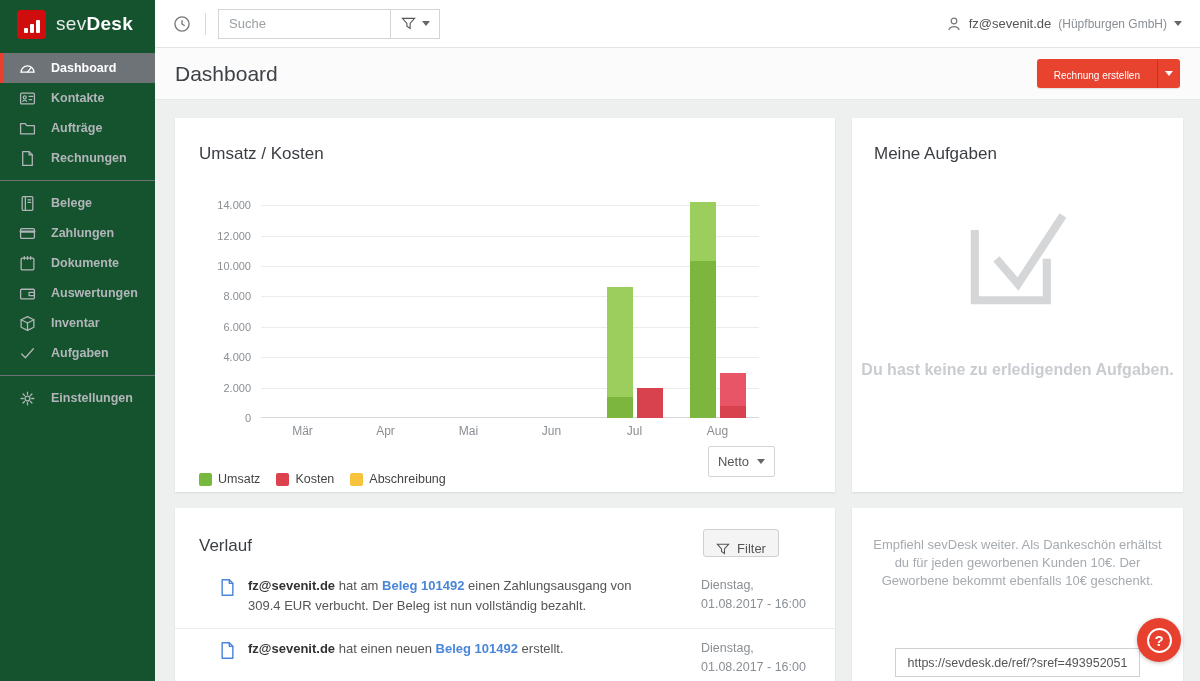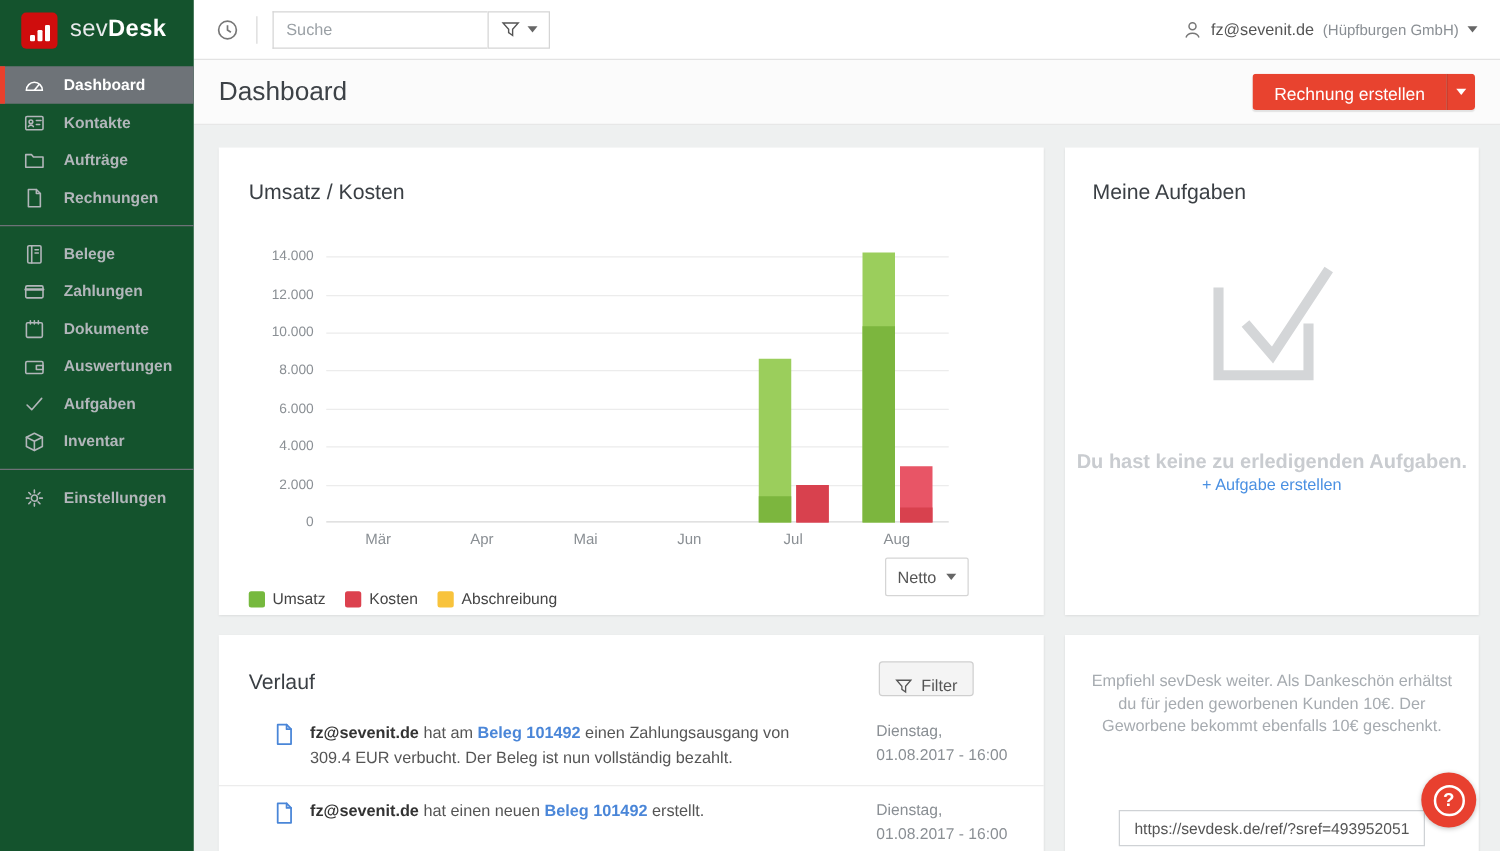--- a/index.html
+++ b/index.html
@@ -42,21 +42,21 @@
   .tb-user { margin-left:auto; margin-right:18px; display:flex; align-items:center; gap:7px; cursor:pointer; }
   .tb-user .email { font-size:13px; color:#555; }
   .tb-user .company { font-size:12px; color:#8a8f94; }
 
   
   .page-header { position:absolute; left:155px; top:48px; width:1045px; height:52px; background:#fbfbfb;
     border-bottom:1px solid #e7e7e7; display:flex; align-items:center; }
   .page-title { margin-left:20px; font-size:21px; color:#3d4247; font-weight:400; }
   .primary-split { margin-left:auto; margin-right:20px; display:flex; height:29px; border-radius:3px; overflow:hidden;
     box-shadow:0 1px 1px rgba(0,0,0,.1); cursor:pointer; }
-  .primary-main { background:#e8432f; color:#fff; font-size:14px; display:flex; align-items:center; padding:16px 17px; }
+  .primary-main { background:#e8432f; color:#fff; font-size:10px; display:flex; align-items:center; padding:16px 17px; }
   .primary-caret { background:#e8432f; border-left:1px solid rgba(0,0,0,.18); width:23px; display:flex;
     align-items:center; justify-content:center; }
   .primary-caret .caret { border-top-color:#fff; }
 
   
   .content { position:absolute; left:155px; top:100px; width:1045px; height:581px; overflow:hidden; }
   .panel { position:absolute; background:#fff; box-shadow:0 1px 2px rgba(0,0,0,.09); }
   .panel-title { font-size:17px; color:#3a3f44; font-weight:400; }
 
   
@@ -204,33 +204,33 @@
           <svg width="17" height="17" viewBox="0 0 16 16" fill="none" stroke="#b2b6ba" stroke-width="1.2" stroke-linejoin="round" stroke-linecap="round">
             <rect x="1.5" y="4" width="13" height="9" rx="1"></rect>
             <rect x="9.5" y="7" width="5" height="3"></rect>
           </svg>
         </span>
         <span>Auswertungen</span>
       </div>
       <div class="menu-item">
         <span class="mi-icon">
           <svg width="17" height="17" viewBox="0 0 16 16" fill="none" stroke="#b2b6ba" stroke-width="1.2" stroke-linejoin="round" stroke-linecap="round">
-            <path d="M2.5 8.5 L6 12 L13.5 3.5"></path>
-          </svg>
-        </span>
-        <span>Aufgaben</span>
-      </div>
-      <div class="menu-item">
-        <span class="mi-icon">
-          <svg width="17" height="17" viewBox="0 0 16 16" fill="none" stroke="#b2b6ba" stroke-width="1.2" stroke-linejoin="round" stroke-linecap="round">
             <path d="M8 1.5 L14 4.5 V11.5 L8 14.5 L2 11.5 V4.5 Z"></path>
             <path d="M2 4.5 L8 7.5 L14 4.5 M8 7.5 V14.5"></path>
           </svg>
         </span>
         <span>Inventar</span>
+      </div>
+      <div class="menu-item">
+        <span class="mi-icon">
+          <svg width="17" height="17" viewBox="0 0 16 16" fill="none" stroke="#b2b6ba" stroke-width="1.2" stroke-linejoin="round" stroke-linecap="round">
+            <path d="M2.5 8.5 L6 12 L13.5 3.5"></path>
+          </svg>
+        </span>
+        <span>Aufgaben</span>
       </div>
       <div class="menu-divider"></div>
       <div class="menu-item">
         <span class="mi-icon">
           <svg width="17" height="17" viewBox="0 0 16 16" fill="none" stroke="#b2b6ba" stroke-width="1.2" stroke-linejoin="round" stroke-linecap="round">
             <circle cx="8" cy="8" r="2.3"></circle>
             <path d="M8 2 V4 M8 12 V14 M2 8 H4 M12 8 H14 M3.8 3.8 L5.2 5.2 M10.8 10.8 L12.2 12.2 M12.2 3.8 L10.8 5.2 M5.2 10.8 L3.8 12.2"></path>
           </svg>
         </span>
         <span>Einstellungen</span>
@@ -352,21 +352,20 @@
 
   <div class="panel tasks-panel">
     <div class="panel-title">Meine Aufgaben</div>
     <div class="tasks-empty-icon">
       <svg width="108" height="108" viewBox="0 0 120 120" fill="none" stroke="#d4d6d8" stroke-width="9">
         <path d="M12 30 V108 H92 V62"></path>
         <path d="M36 62 L60 90 L110 14"></path>
       </svg>
     </div>
     <div class="tasks-empty-text">Du hast keine zu erledigenden Aufgaben.</div>
-    <div class="tasks-create-link">+ Aufgabe erstellen</div>
   </div>
 
   <div class="panel history-panel">
     <div class="panel-title">Verlauf</div>
     <div class="filter-button">
       <svg width="14" height="14" viewBox="0 0 16 16" fill="none" stroke="#555" stroke-width="1.2">
         <path d="M1.5 2.5 h13 L9.7 8 v5.2 L6.3 10.8 V8 Z"></path>
       </svg>
       <span>Filter</span>
     </div>

